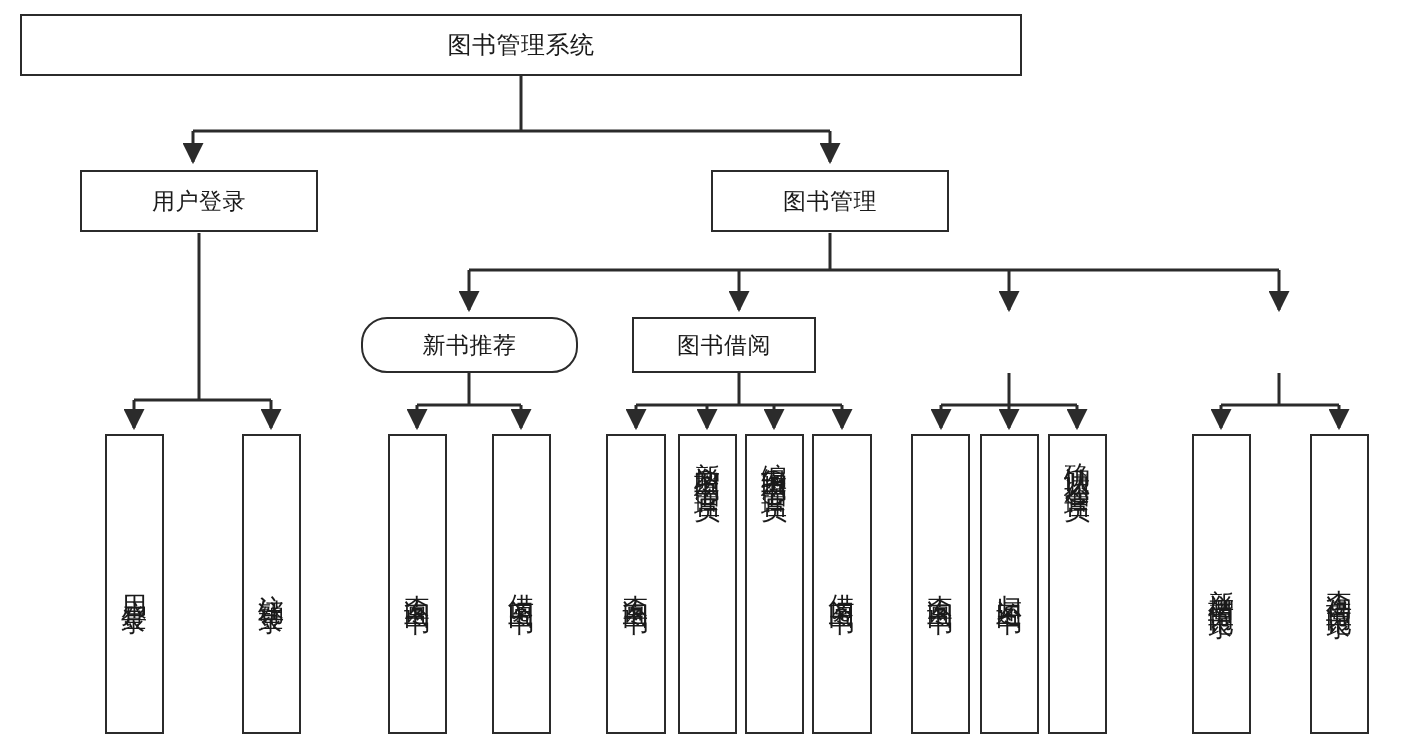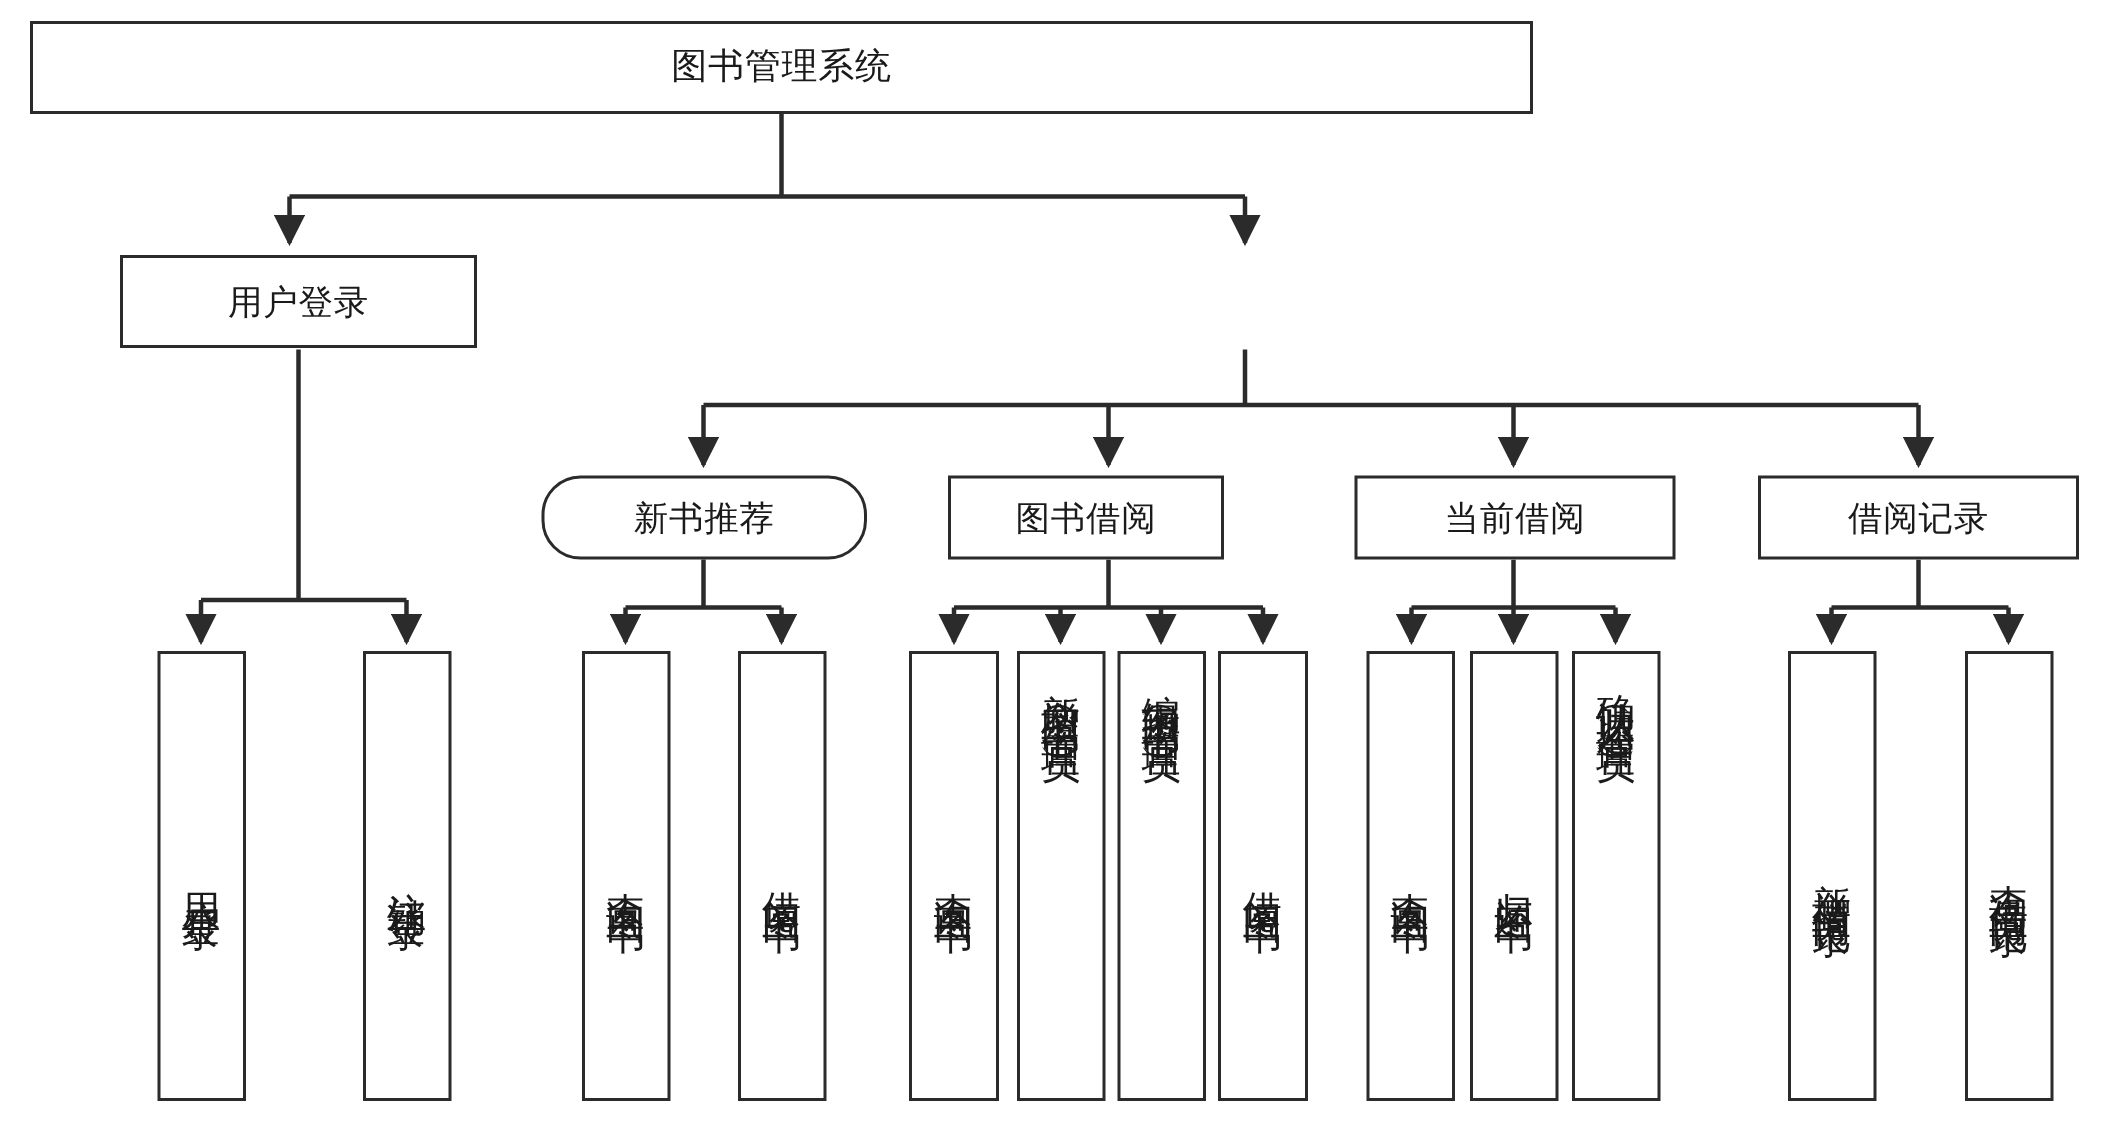--- a/index.html
+++ b/index.html
@@ -129,32 +129,29 @@
     </g>
   </svg>
 
   <div class="node h root" style="left:20px; top:14px; width:1002px; height:62px;">
     <span class="lbl">图书管理系统</span>
   </div>
 
   <div class="node h" style="left:80px; top:170px; width:238px; height:62px;">
     <span class="lbl">用户登录</span>
   </div>
+  <div class="node h" style="left:711px; top:170px; width:238px; height:62px;">
+    <span class="lbl">图书管理</span>
+  </div>
 
   <div class="node h" style="left:361px; top:317px; width:217px; height:56px;border-radius:26px;">
     <span class="lbl">新书推荐</span>
   </div>
   <div class="node h" style="left:632px; top:317px; width:184px; height:56px;">
     <span class="lbl">图书借阅</span>
-  </div>
-  <div class="node h" style="left:903px; top:317px; width:214px; height:56px;">
-    <span class="lbl">当前借阅</span>
-  </div>
-  <div class="node h" style="left:1172px; top:317px; width:214px; height:56px;">
-    <span class="lbl">借阅记录</span>
   </div>
 
   <div class="node v" style="left:105px; top:434px; width:59px; height:300px;">
     <span class="lbl">用户登录</span>
   </div>
   <div class="node v" style="left:242px; top:434px; width:59px; height:300px;">
     <span class="lbl">注销登录</span>
   </div>
 
   <div class="node v" style="left:388px; top:434px; width:59px; height:300px;">

